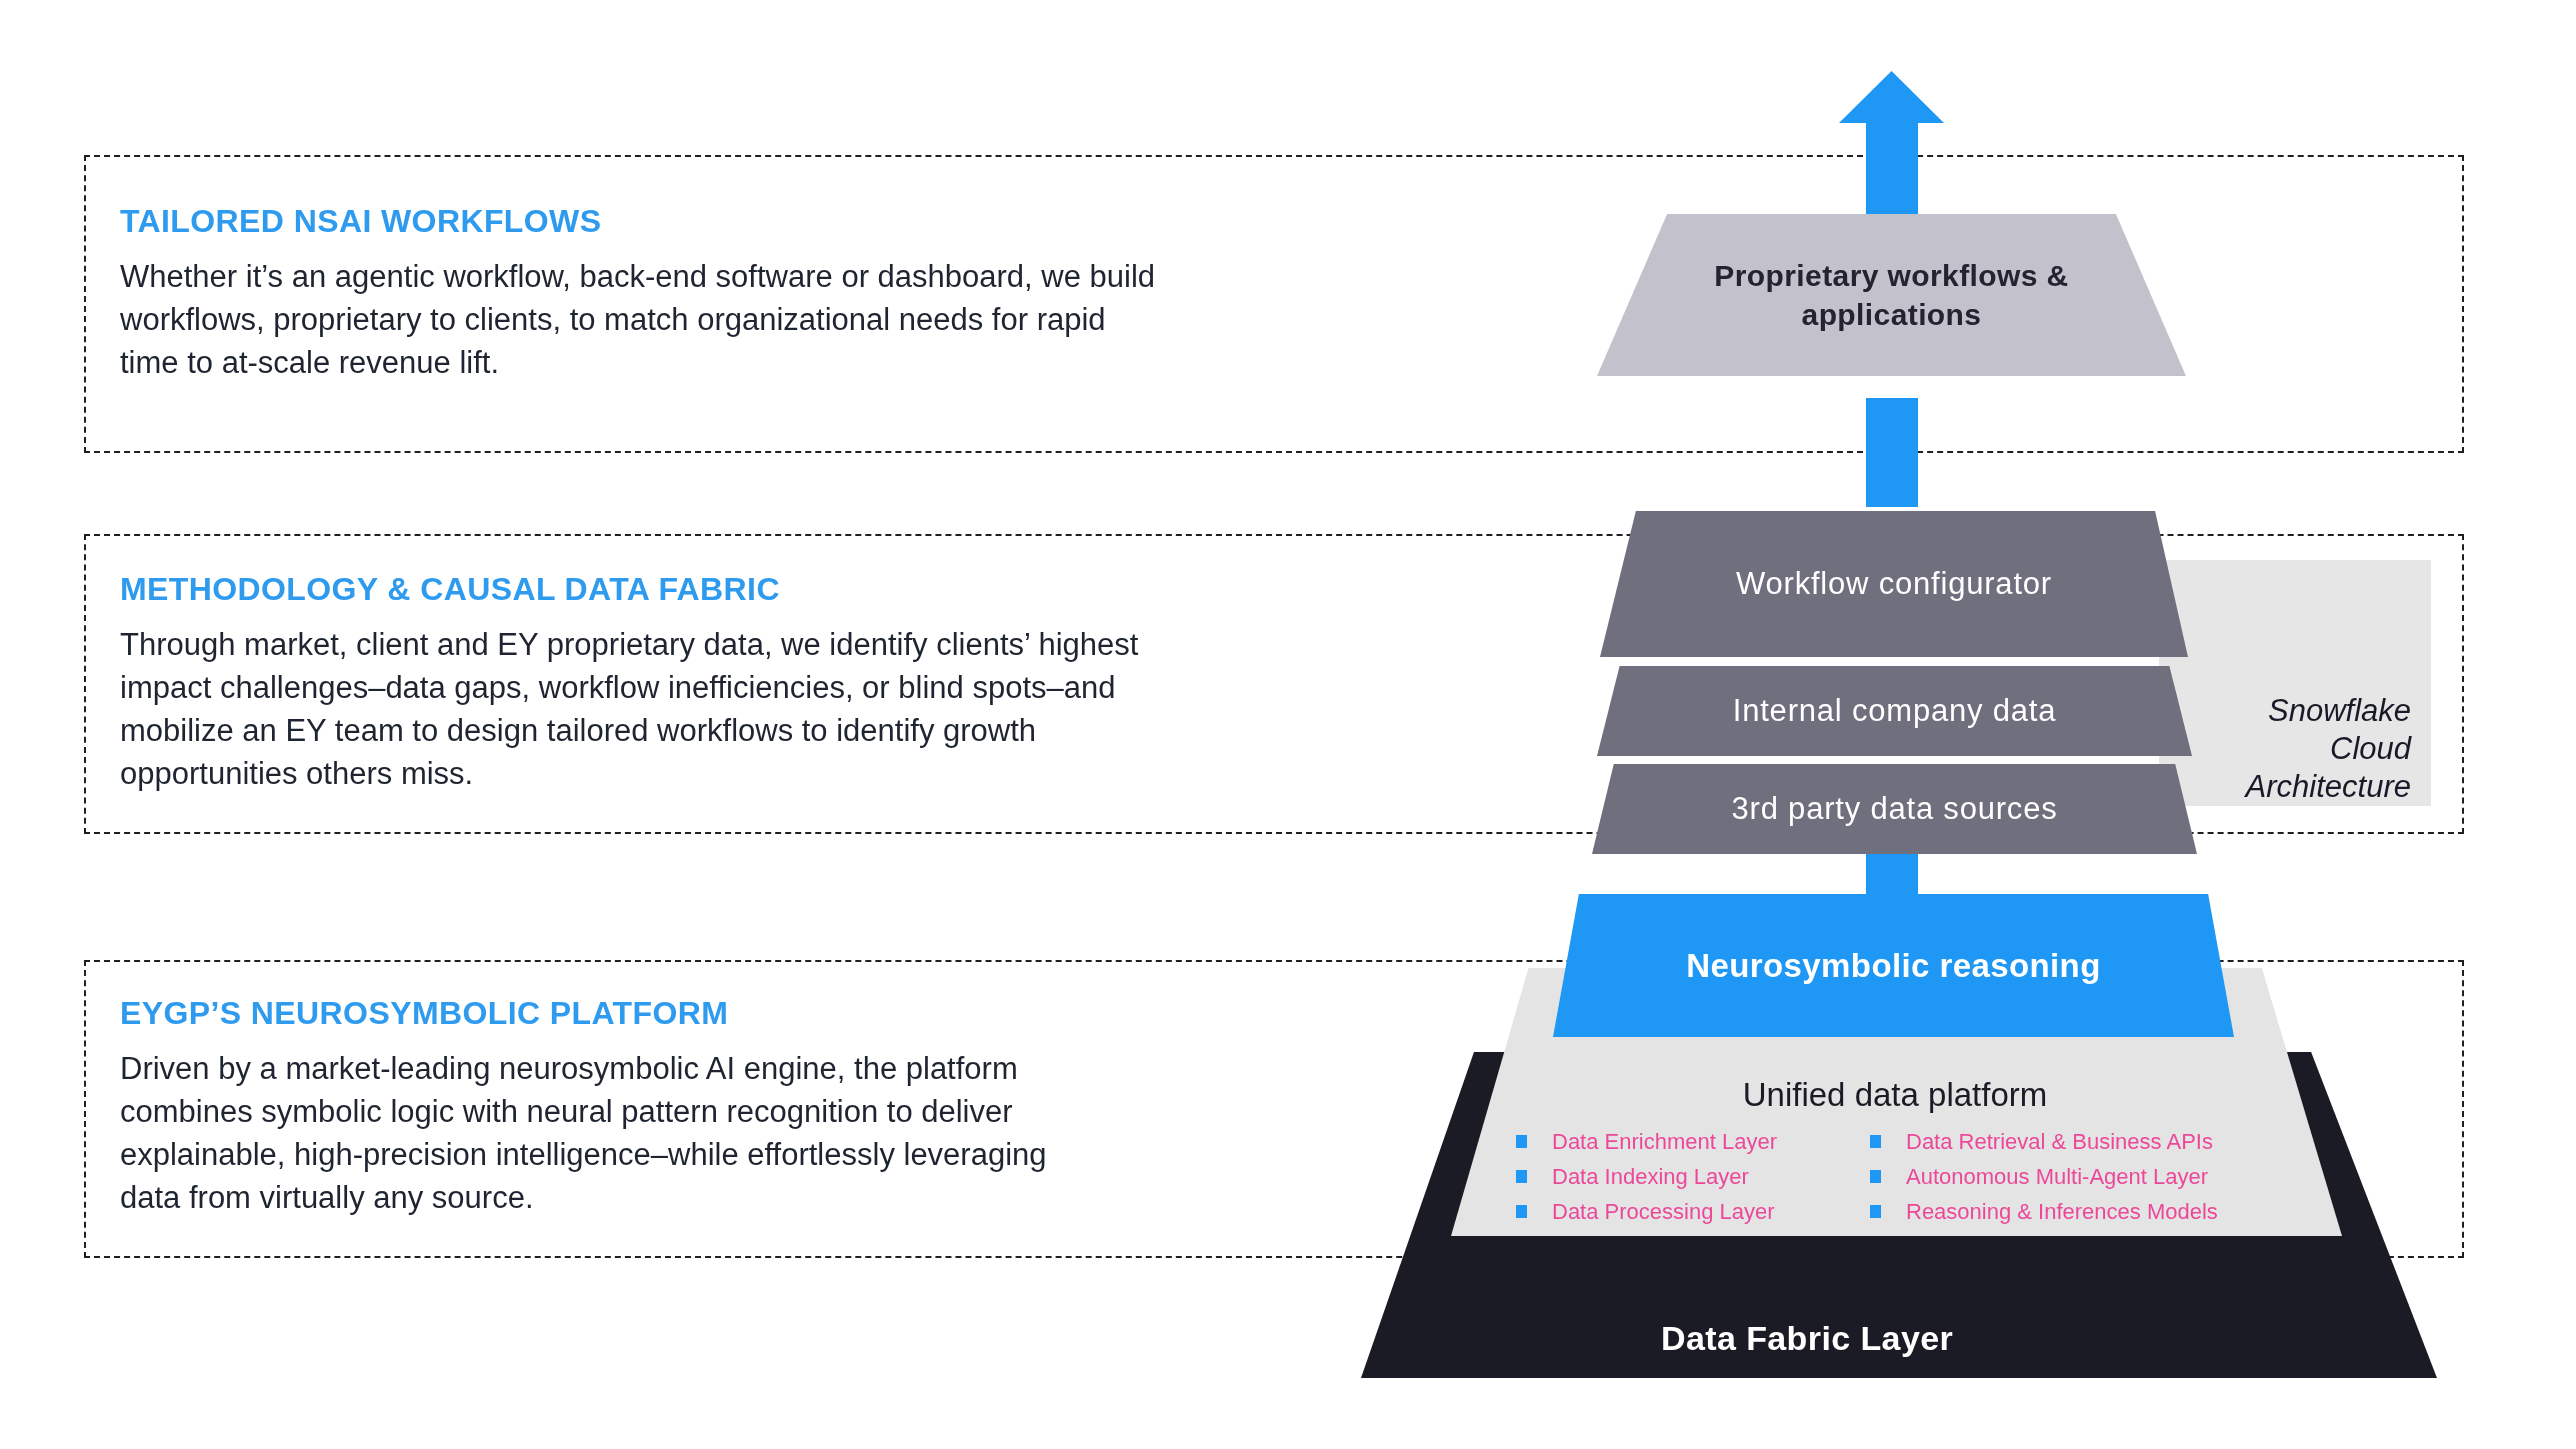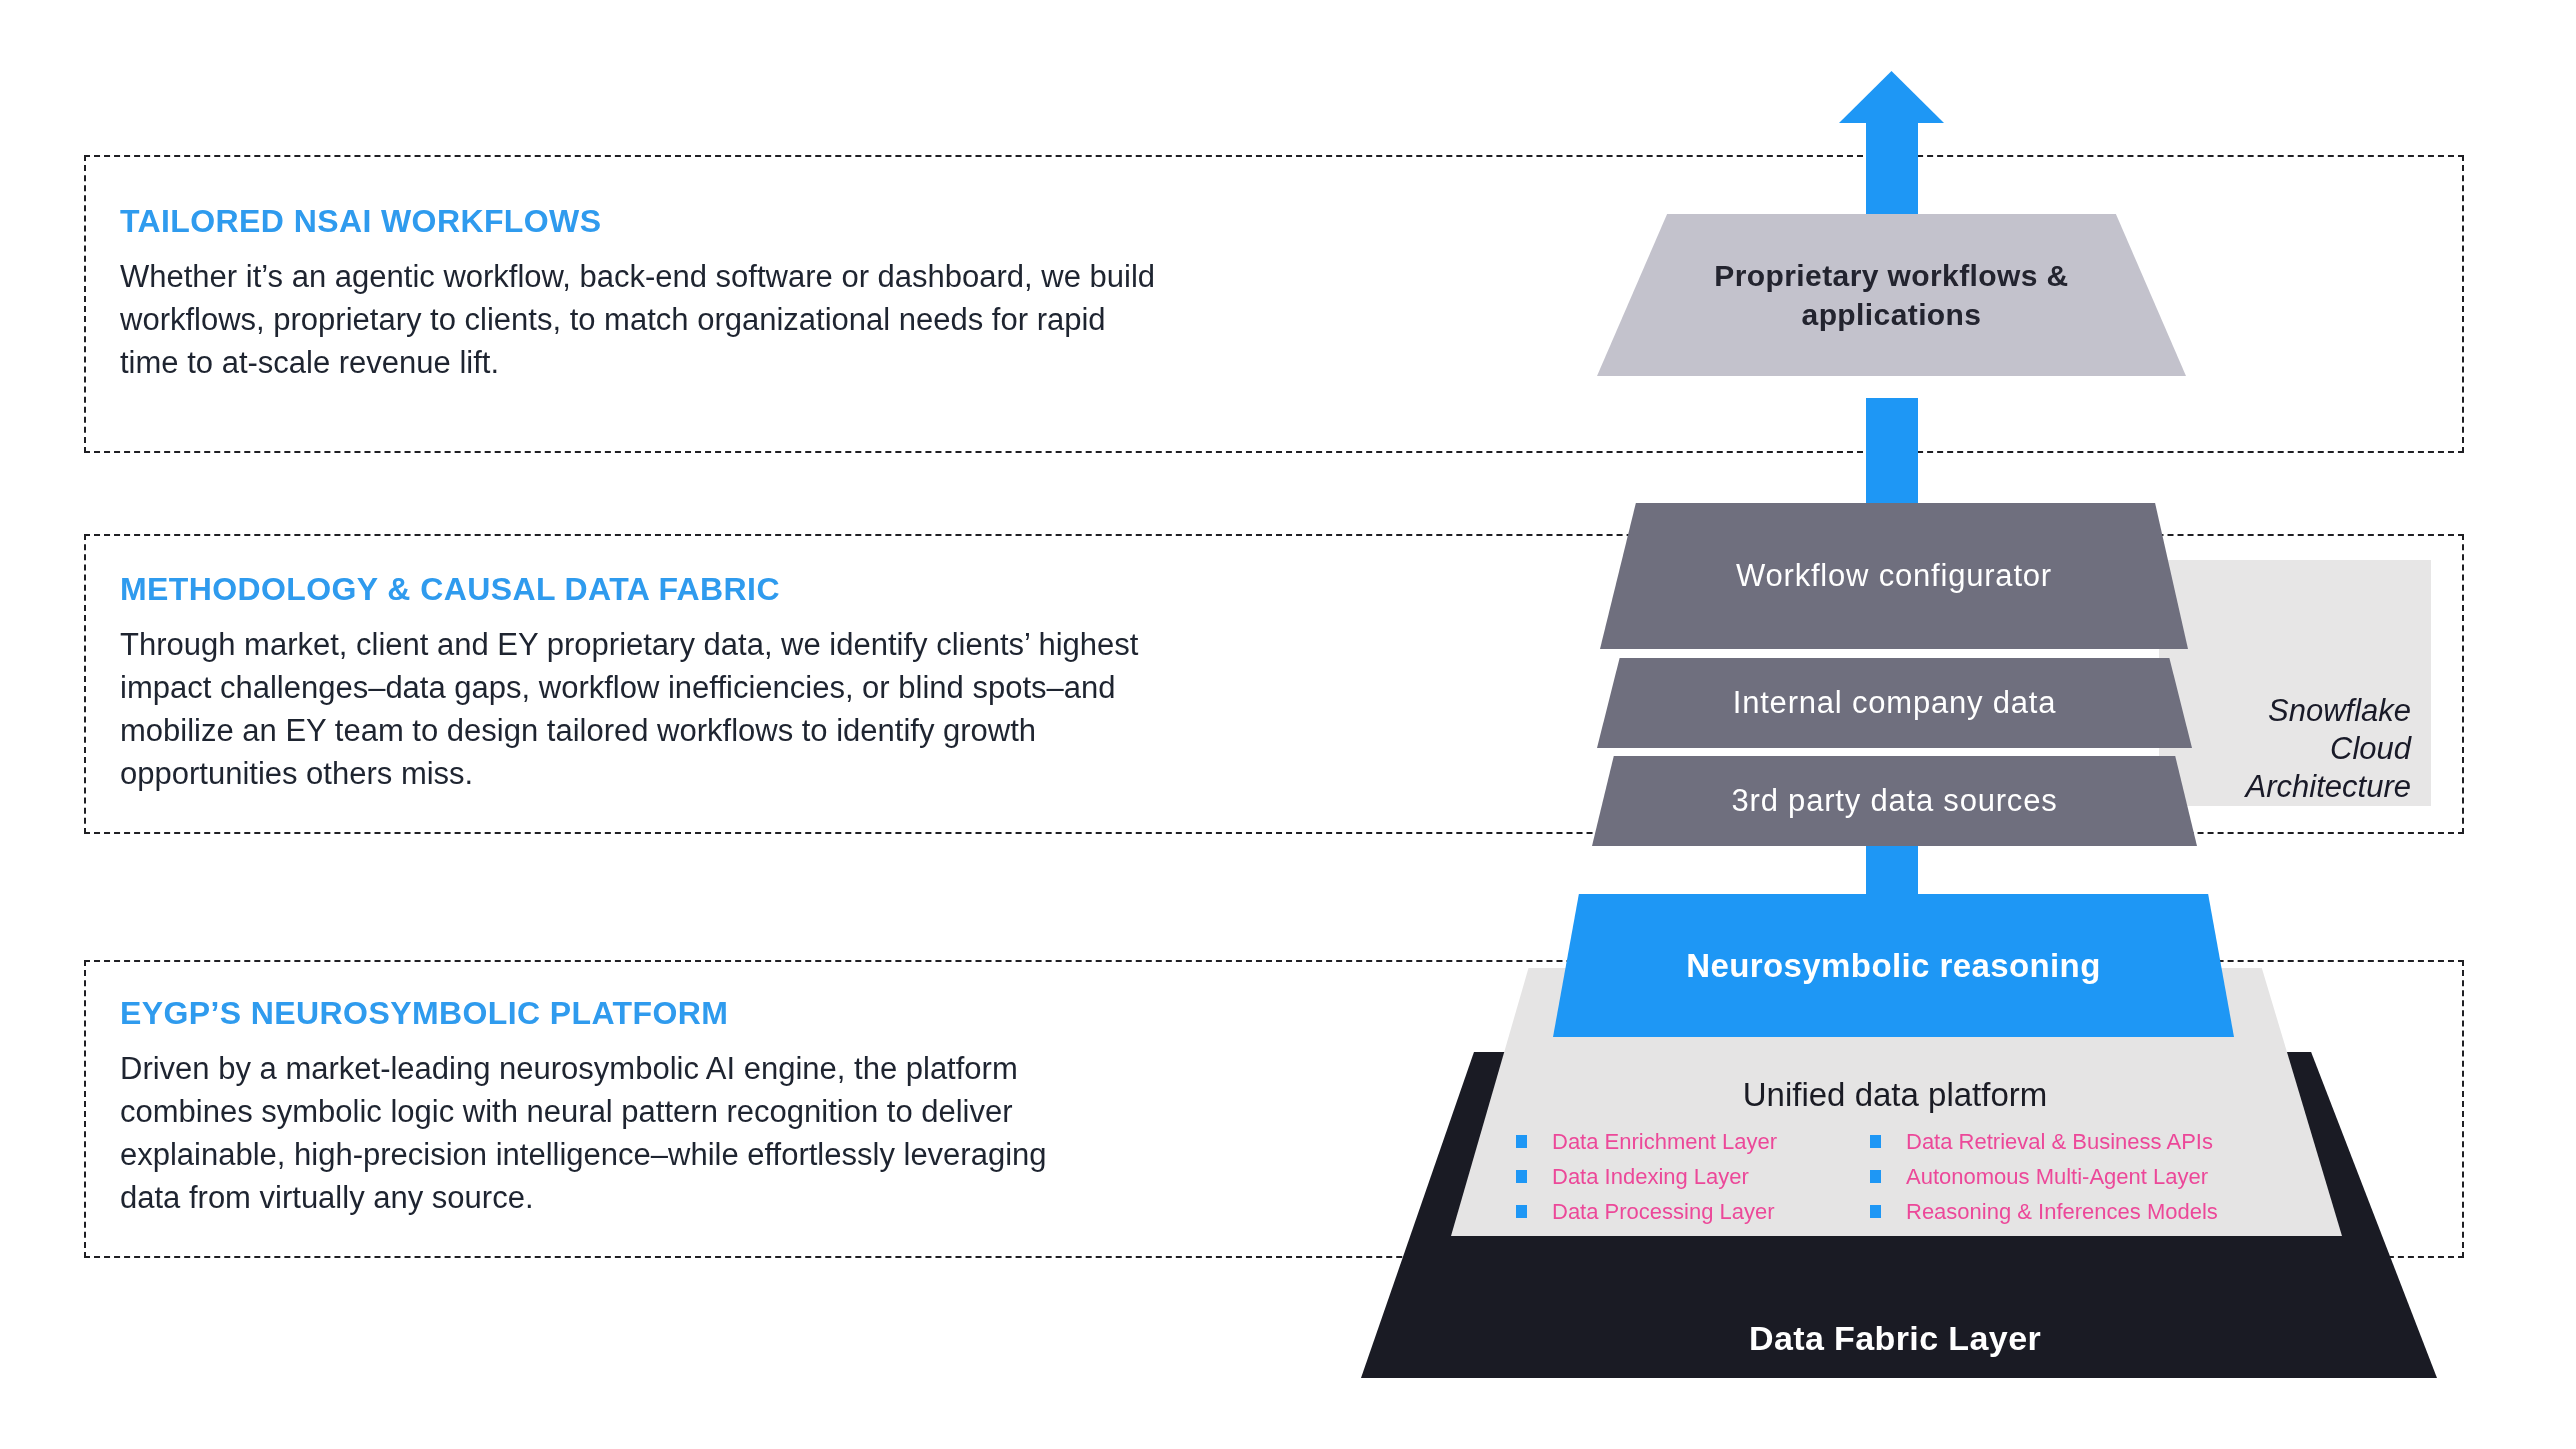--- a/index.html
+++ b/index.html
@@ -26,41 +26,41 @@
   .shaft{position:absolute;left:1866px;width:52px;background:#1E97F5;}
   .s-a{top:117px;height:101px;}
   .s-b{top:398px;height:109px;}
   .s-c{top:839px;height:59px;}
 
   
   .trap{position:absolute;display:flex;align-items:center;justify-content:center;text-align:center;}
   .top-trap{left:1597px;top:214px;width:589px;height:162px;background:#C3C2CC;
             clip-path:polygon(11.9% 0,88.1% 0,100% 100%,0 100%);
             color:#23242F;font-weight:600;font-size:30px;line-height:39px;letter-spacing:0.4px;}
-  .slate{background:#6F6F7E;color:#ffffff;font-size:31px;font-weight:500;letter-spacing:0.8px;}
+  .slate{background:#6F6F7E;color:#ffffff;font-size:31px;font-weight:500;letter-spacing:0.8px;margin-top:8px;}
   .l-wc {left:1600px;top:503px;width:588px;height:146px;clip-path:polygon(6.1% 0,94.4% 0,100% 100%,0 100%);}
   .l-icd{left:1597px;top:658px;width:595px;height:90px;clip-path:polygon(3.8% 0,96.2% 0,100% 100%,0 100%);text-align:center;}
   .l-3p {left:1592px;top:756px;width:605px;height:90px;clip-path:polygon(3.6% 0,96.4% 0,100% 100%,0 100%);}
   .navy{left:1361px;top:1052px;width:1076px;height:326px;background:#1A1B24;
         clip-path:polygon(10.5% 0,88.3% 0,100% 100%,0 100%);}
   .platform{left:1451px;top:968px;width:891px;height:268px;background:#E5E4E4;
             clip-path:polygon(8.7% 0,91% 0,100% 100%,0 100%);}
   .blue-band{left:1553px;top:894px;width:681px;height:143px;background:#1E97F5;
              clip-path:polygon(3.8% 0,96.2% 0,100% 100%,0 100%);
              color:#ffffff;font-size:33px;font-weight:600;letter-spacing:0.4px;}
 
   
   .plat-title{position:absolute;left:1661px;top:1076px;width:468px;text-align:center;
               font-size:33px;font-weight:400;color:#1A1B24;}
   .bul-col{position:absolute;top:1124px;}
   .col-l{left:1516px;}
   .col-r{left:1870px;}
   .bul-row{display:flex;align-items:center;height:35px;font-size:22px;color:#ec4899;white-space:nowrap;}
   .sq{width:11px;height:13.3px;background:#1E97F5;margin-right:25px;flex:none;}
-  .fabric-label{position:absolute;left:1661px;top:1319px;width:468px;text-align:center;
+  .fabric-label{position:absolute;left:1661px;top:1319px;width:468px;text-align:left;
                 font-size:34px;font-weight:700;color:#ffffff;letter-spacing:0.4px;}
 </style>
 </head>
 <body>
 
 <div class="stage">
 
   <section class="dbox" id="box1">
     <h2 class="stitle">TAILORED NSAI WORKFLOWS</h2>
     <p class="sbody">Whether it’s an agentic workflow, back-end software or dashboard, we build<br>workflows, proprietary to clients, to match organizational needs for rapid<br>time to at-scale revenue lift.</p>

